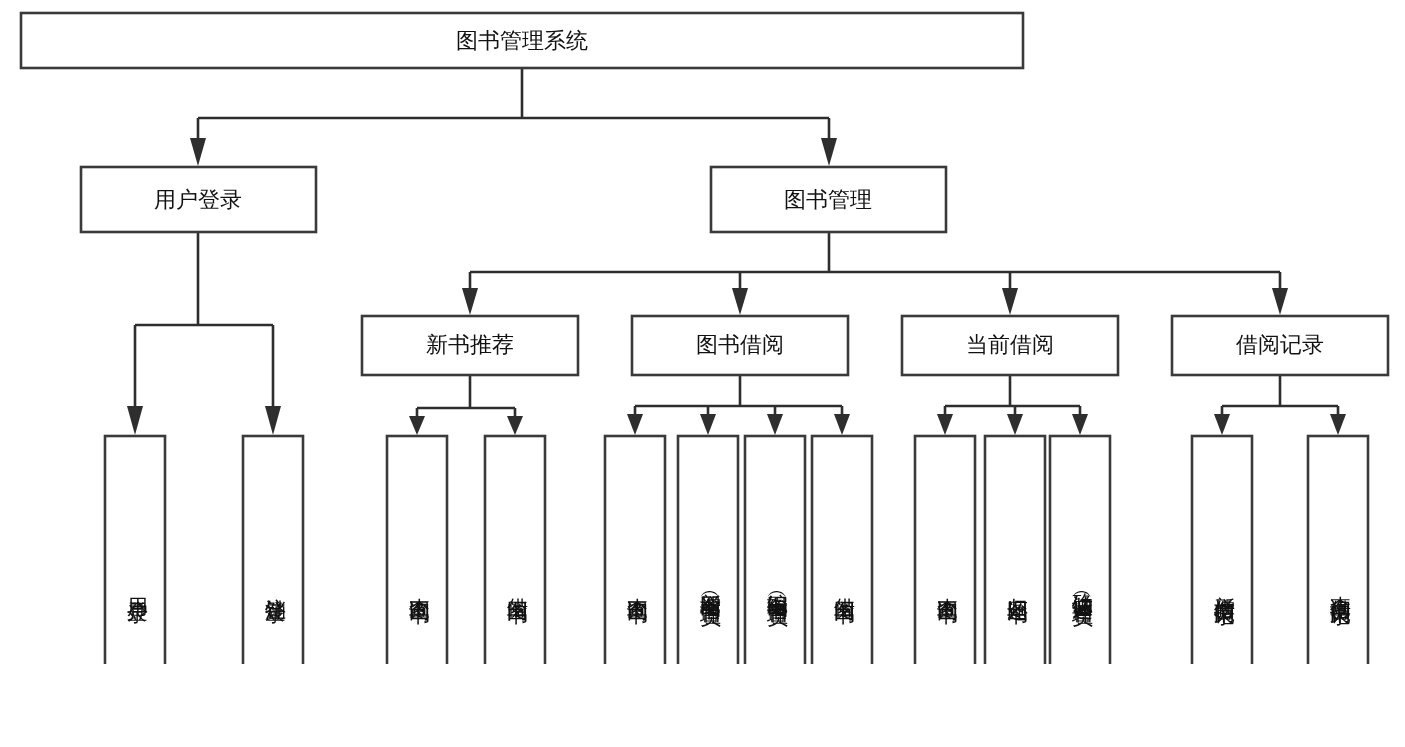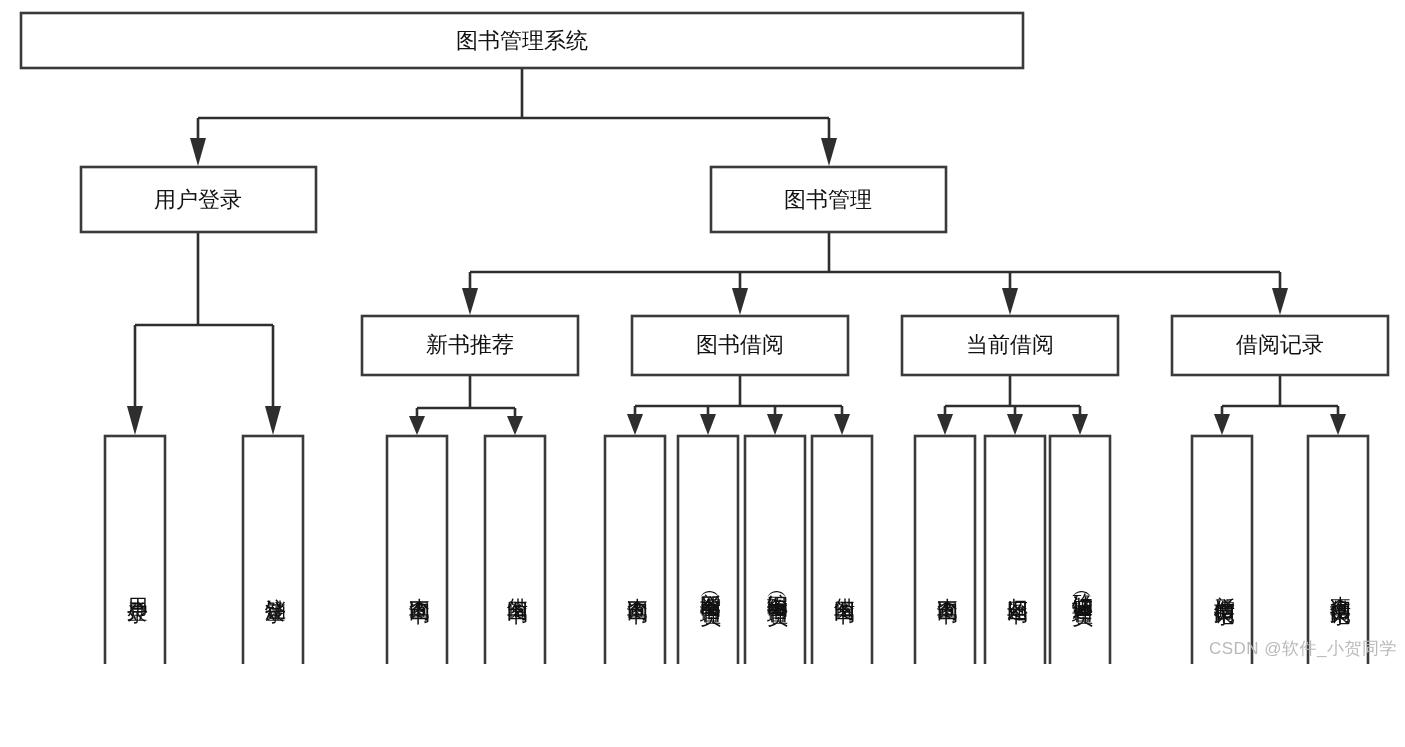--- a/index.html
+++ b/index.html
@@ -233,15 +233,14 @@
       <rect class="node-box" x="1192" y="436" width="60" height="297"></rect>
       <text class="node-label-v" x="1223" y="585">新增借阅记录</text>
     </g>
     <g>
       <rect class="node-box" x="1308" y="436" width="60" height="297"></rect>
       <text class="node-label-v" x="1339" y="585">查询借阅记录</text>
     </g>
 
   </svg>
 
-  <div class="watermark">CSDN @软件_小贺同学</div>
 
 </div>
 
 </body></html>

